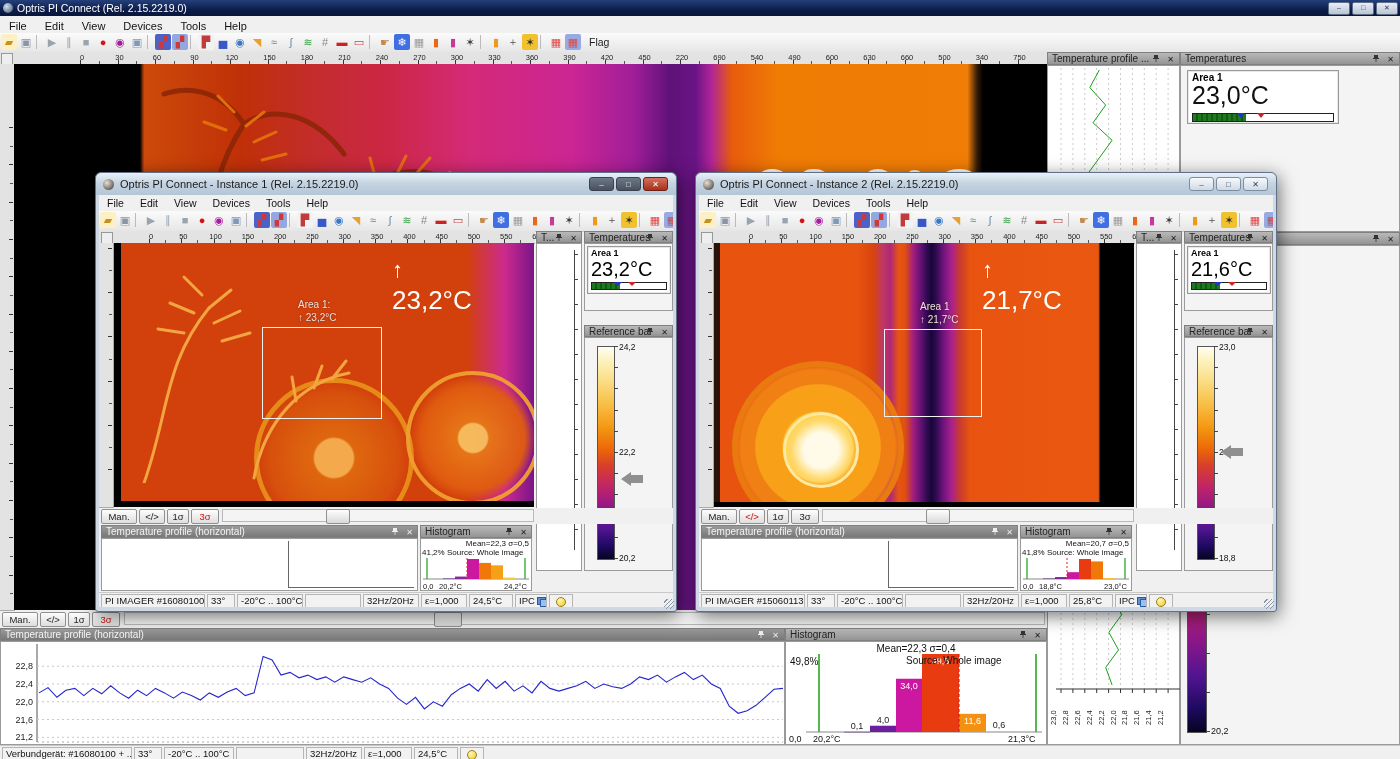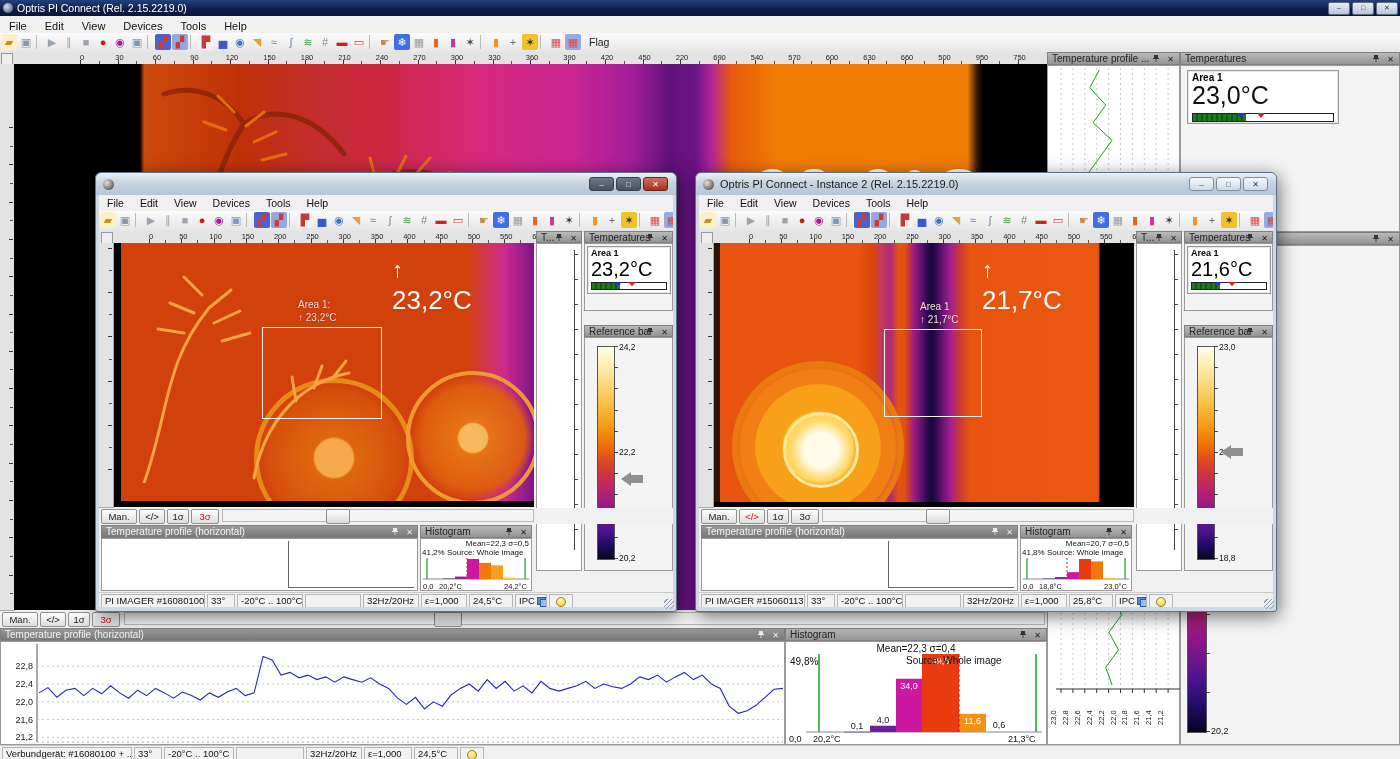--- a/index.html
+++ b/index.html
@@ -121,36 +121,36 @@
       <div style="position: absolute; left: 661.25px; top: 9px; width: 1px; height: 3px; background: rgb(85, 85, 85);"></div>
       <div class="rlab" style="position: absolute; left: 672px; top: 1px; width: 20px; text-align: center;">220</div>
       <div style="position: absolute; left: 680px; top: 8px; width: 1px; height: 4px; background: rgb(51, 51, 51);"></div>
       <div style="position: absolute; left: 698.75px; top: 9px; width: 1px; height: 3px; background: rgb(85, 85, 85);"></div>
       <div class="rlab" style="position: absolute; left: 709.5px; top: 1px; width: 20px; text-align: center;">690</div>
       <div style="position: absolute; left: 717.5px; top: 8px; width: 1px; height: 4px; background: rgb(51, 51, 51);"></div>
       <div style="position: absolute; left: 736.25px; top: 9px; width: 1px; height: 3px; background: rgb(85, 85, 85);"></div>
       <div class="rlab" style="position: absolute; left: 747px; top: 1px; width: 20px; text-align: center;">540</div>
       <div style="position: absolute; left: 755px; top: 8px; width: 1px; height: 4px; background: rgb(51, 51, 51);"></div>
       <div style="position: absolute; left: 773.75px; top: 9px; width: 1px; height: 3px; background: rgb(85, 85, 85);"></div>
-      <div class="rlab" style="position: absolute; left: 784.5px; top: 1px; width: 20px; text-align: center;">570</div>
+      <div class="rlab" style="position: absolute; left: 784.5px; top: 1px; width: 20px; text-align: center;">490</div>
       <div style="position: absolute; left: 792.5px; top: 8px; width: 1px; height: 4px; background: rgb(51, 51, 51);"></div>
       <div style="position: absolute; left: 811.25px; top: 9px; width: 1px; height: 3px; background: rgb(85, 85, 85);"></div>
       <div class="rlab" style="position: absolute; left: 822px; top: 1px; width: 20px; text-align: center;">600</div>
       <div style="position: absolute; left: 830px; top: 8px; width: 1px; height: 4px; background: rgb(51, 51, 51);"></div>
       <div style="position: absolute; left: 848.75px; top: 9px; width: 1px; height: 3px; background: rgb(85, 85, 85);"></div>
       <div class="rlab" style="position: absolute; left: 859.5px; top: 1px; width: 20px; text-align: center;">630</div>
       <div style="position: absolute; left: 867.5px; top: 8px; width: 1px; height: 4px; background: rgb(51, 51, 51);"></div>
       <div style="position: absolute; left: 886.25px; top: 9px; width: 1px; height: 3px; background: rgb(85, 85, 85);"></div>
       <div class="rlab" style="position: absolute; left: 897px; top: 1px; width: 20px; text-align: center;">660</div>
       <div style="position: absolute; left: 905px; top: 8px; width: 1px; height: 4px; background: rgb(51, 51, 51);"></div>
       <div style="position: absolute; left: 923.75px; top: 9px; width: 1px; height: 3px; background: rgb(85, 85, 85);"></div>
       <div class="rlab" style="position: absolute; left: 934.5px; top: 1px; width: 20px; text-align: center;">500</div>
       <div style="position: absolute; left: 942.5px; top: 8px; width: 1px; height: 4px; background: rgb(51, 51, 51);"></div>
       <div style="position: absolute; left: 961.25px; top: 9px; width: 1px; height: 3px; background: rgb(85, 85, 85);"></div>
-      <div class="rlab" style="position: absolute; left: 972px; top: 1px; width: 20px; text-align: center;">950</div>
+      <div class="rlab" style="position: absolute; left: 972px; top: 1px; width: 20px; text-align: center;">340</div>
       <div style="position: absolute; left: 980px; top: 8px; width: 1px; height: 4px; background: rgb(51, 51, 51);"></div>
       <div style="position: absolute; left: 998.75px; top: 9px; width: 1px; height: 3px; background: rgb(85, 85, 85);"></div>
       <div class="rlab" style="position: absolute; left: 1009.5px; top: 1px; width: 20px; text-align: center;">750</div>
       <div style="position: absolute; left: 1017.5px; top: 8px; width: 1px; height: 4px; background: rgb(51, 51, 51);"></div>
     </div>
   <div class="abs ruler" id="m-vruler" style="left:0;top:64px;width:14px;height:546px;border-right:1px solid #aaa;">
       <div class="rot" style="position: absolute; left: 1px; top: 71px;">0</div>
       <div style="position: absolute; left: 9px; top: 63px; width: 4px; height: 1px; background: rgb(51, 51, 51);"></div>
       <div style="position: absolute; left: 10px; top: 81.65px; width: 3px; height: 1px; background: rgb(85, 85, 85);"></div>
       <div class="rot" style="position: absolute; left: 1px; top: 108.3px;">30</div>
@@ -389,20 +389,21 @@
         <div style="position: absolute; left: 27px; top: 92px; font-size: 9px; color: rgb(17, 17, 17);">20,2°C</div>
         <div style="position: absolute; left: 222px; top: 92px; font-size: 9px; color: rgb(17, 17, 17);">21,3°C</div>
       </div>
   </div>
 
   <div class="abs statusbar" id="m-status" style="left:0;top:745px;width:1400px;height:14px;"><span class="statusseg" style="width: 122px;">Verbundgerät:  #16080100 + ...</span><span class="statusseg" style="width: 20px;">33°</span><span class="statusseg" style="width: 62px;">-20°C .. 100°C</span><span class="statusseg" style="width: 60px;"></span><span class="statusseg" style="width: 48px;">32Hz/20Hz</span><span class="statusseg" style="width: 40px;">ε=1,000</span><span class="statusseg" style="width: 36px;">24,5°C</span><span class="statusseg" style="width: 16px; text-align: center;"><span class="bulb"></span></span></div>
 
   <div class="inst" id="inst1" style="left:95px;top:172px;z-index:10;">
       <div class="inst-title" style="position: absolute; left: 0px; top: 0px; right: 0px;">
         <div style="position: absolute; left: 7px; top: 6px; width: 11px; height: 11px; border-radius: 50%; background: radial-gradient(circle at 35% 35%, rgb(232, 224, 216), rgb(58, 48, 40));"></div>
+        <div style="position: absolute; left: 24px; top: 0px;">Optris PI Connect - Instance 1 (Rel. 2.15.2219.0)</div>
         <div class="winbtn dark" style="position: absolute; right: 62px;">–</div>
         <div class="winbtn dark" style="position: absolute; right: 35px;">□</div>
         <div class="winbtn closered" style="position: absolute; right: 8px;">✕</div>
       </div>
       <div class="inst-client" style="position: absolute;">
         <div style="position: absolute; left: 0px; top: 0px; width: 574px; height: 16px; background: rgb(240, 240, 240); border-bottom: 1px solid rgb(221, 221, 221); font-size: 0px;"><span class="menu-item" style="font-size: 10.5px; line-height: 16px; padding: 0px 8px;">File</span><span class="menu-item" style="font-size: 10.5px; line-height: 16px; padding: 0px 8px;">Edit</span><span class="menu-item" style="font-size: 10.5px; line-height: 16px; padding: 0px 8px;">View</span><span class="menu-item" style="font-size: 10.5px; line-height: 16px; padding: 0px 8px;">Devices</span><span class="menu-item" style="font-size: 10.5px; line-height: 16px; padding: 0px 8px;">Tools</span><span class="menu-item" style="font-size: 10.5px; line-height: 16px; padding: 0px 8px;">Help</span></div>
         <div style="position: absolute; left: 0px; top: 16px; width: 574px; height: 20px; background: linear-gradient(rgb(251, 251, 251), rgb(230, 230, 230)); border-bottom: 1px solid rgb(200, 200, 200); white-space: nowrap; overflow: hidden;"><span class="ticon" style="color: rgb(200, 144, 28); background: rgb(253, 240, 196);">▰</span><span class="ticon" style="color: rgb(138, 150, 166);">▣</span><span class="tsep"></span><span class="ticon" style="color: rgb(154, 164, 174);">▶</span><span class="ticon" style="color: rgb(154, 164, 174);">∥</span><span class="ticon" style="color: rgb(154, 164, 174);">■</span><span class="ticon" style="color: rgb(212, 20, 20);">●</span><span class="ticon" style="color: rgb(168, 24, 160);">◉</span><span class="ticon" style="color: rgb(127, 154, 184);">▣</span><span class="tsep"></span><span class="ticon" style="color: rgb(208, 56, 56); background: rgb(75, 99, 200);">▞</span><span class="ticon" style="color: rgb(208, 56, 56); background: rgb(147, 167, 224);">▞</span><span class="tsep"></span><span class="ticon" style="color: rgb(194, 58, 58); background: rgb(242, 242, 242);">▛</span><span class="ticon" style="color: rgb(56, 88, 200);">▅</span><span class="ticon" style="color: rgb(56, 120, 200);">◉</span><span class="ticon" style="color: rgb(232, 160, 48);">◥</span><span class="ticon" style="color: rgb(104, 136, 168);">≈</span><span class="ticon" style="color: rgb(104, 136, 168);">∫</span><span class="ticon" style="color: rgb(56, 160, 72);">≋</span><span class="ticon" style="color: rgb(136, 136, 136);">#</span><span class="ticon" style="color: rgb(204, 34, 34);">▬</span><span class="ticon" style="color: rgb(204, 74, 74);">▭</span><span class="tsep"></span><span class="ticon" style="color: rgb(192, 138, 80);">☛</span><span class="ticon" style="color: rgb(255, 255, 255); background: rgb(63, 111, 224);">❄</span><span class="ticon" style="color: rgb(156, 156, 156);">▦</span><span class="ticon" style="color: rgb(232, 104, 24);">▮</span><span class="ticon" style="color: rgb(200, 56, 152);">▮</span><span class="ticon" style="color: rgb(60, 60, 60);">✶</span><span class="tsep"></span><span class="ticon" style="color: rgb(240, 152, 24);">▮</span><span class="ticon" style="color: rgb(110, 110, 110);">+</span><span class="ticon" style="color: rgb(46, 46, 46); background: rgb(242, 194, 46);">✶</span><span class="tsep"></span><span class="ticon" style="color: rgb(224, 72, 72);">▦</span><span class="ticon" style="color: rgb(224, 72, 72); background: rgb(151, 171, 226);">▦</span><span style="position: absolute; right: 2px; top: 6px; font-size: 7px; color: rgb(119, 119, 119);">▾</span></div>
         <div class="ruler" style="position: absolute; left: 0px; top: 36px; width: 436px; height: 12px;">
           <div style="position: absolute; left: 2px; top: 1px; width: 10px; height: 10px; border: 1px solid rgb(153, 153, 153); background: rgb(238, 238, 238);"></div>
           <div class="rlab" style="position: absolute; left: 42px; top: 1px; width: 20px; text-align: center;">0</div>

